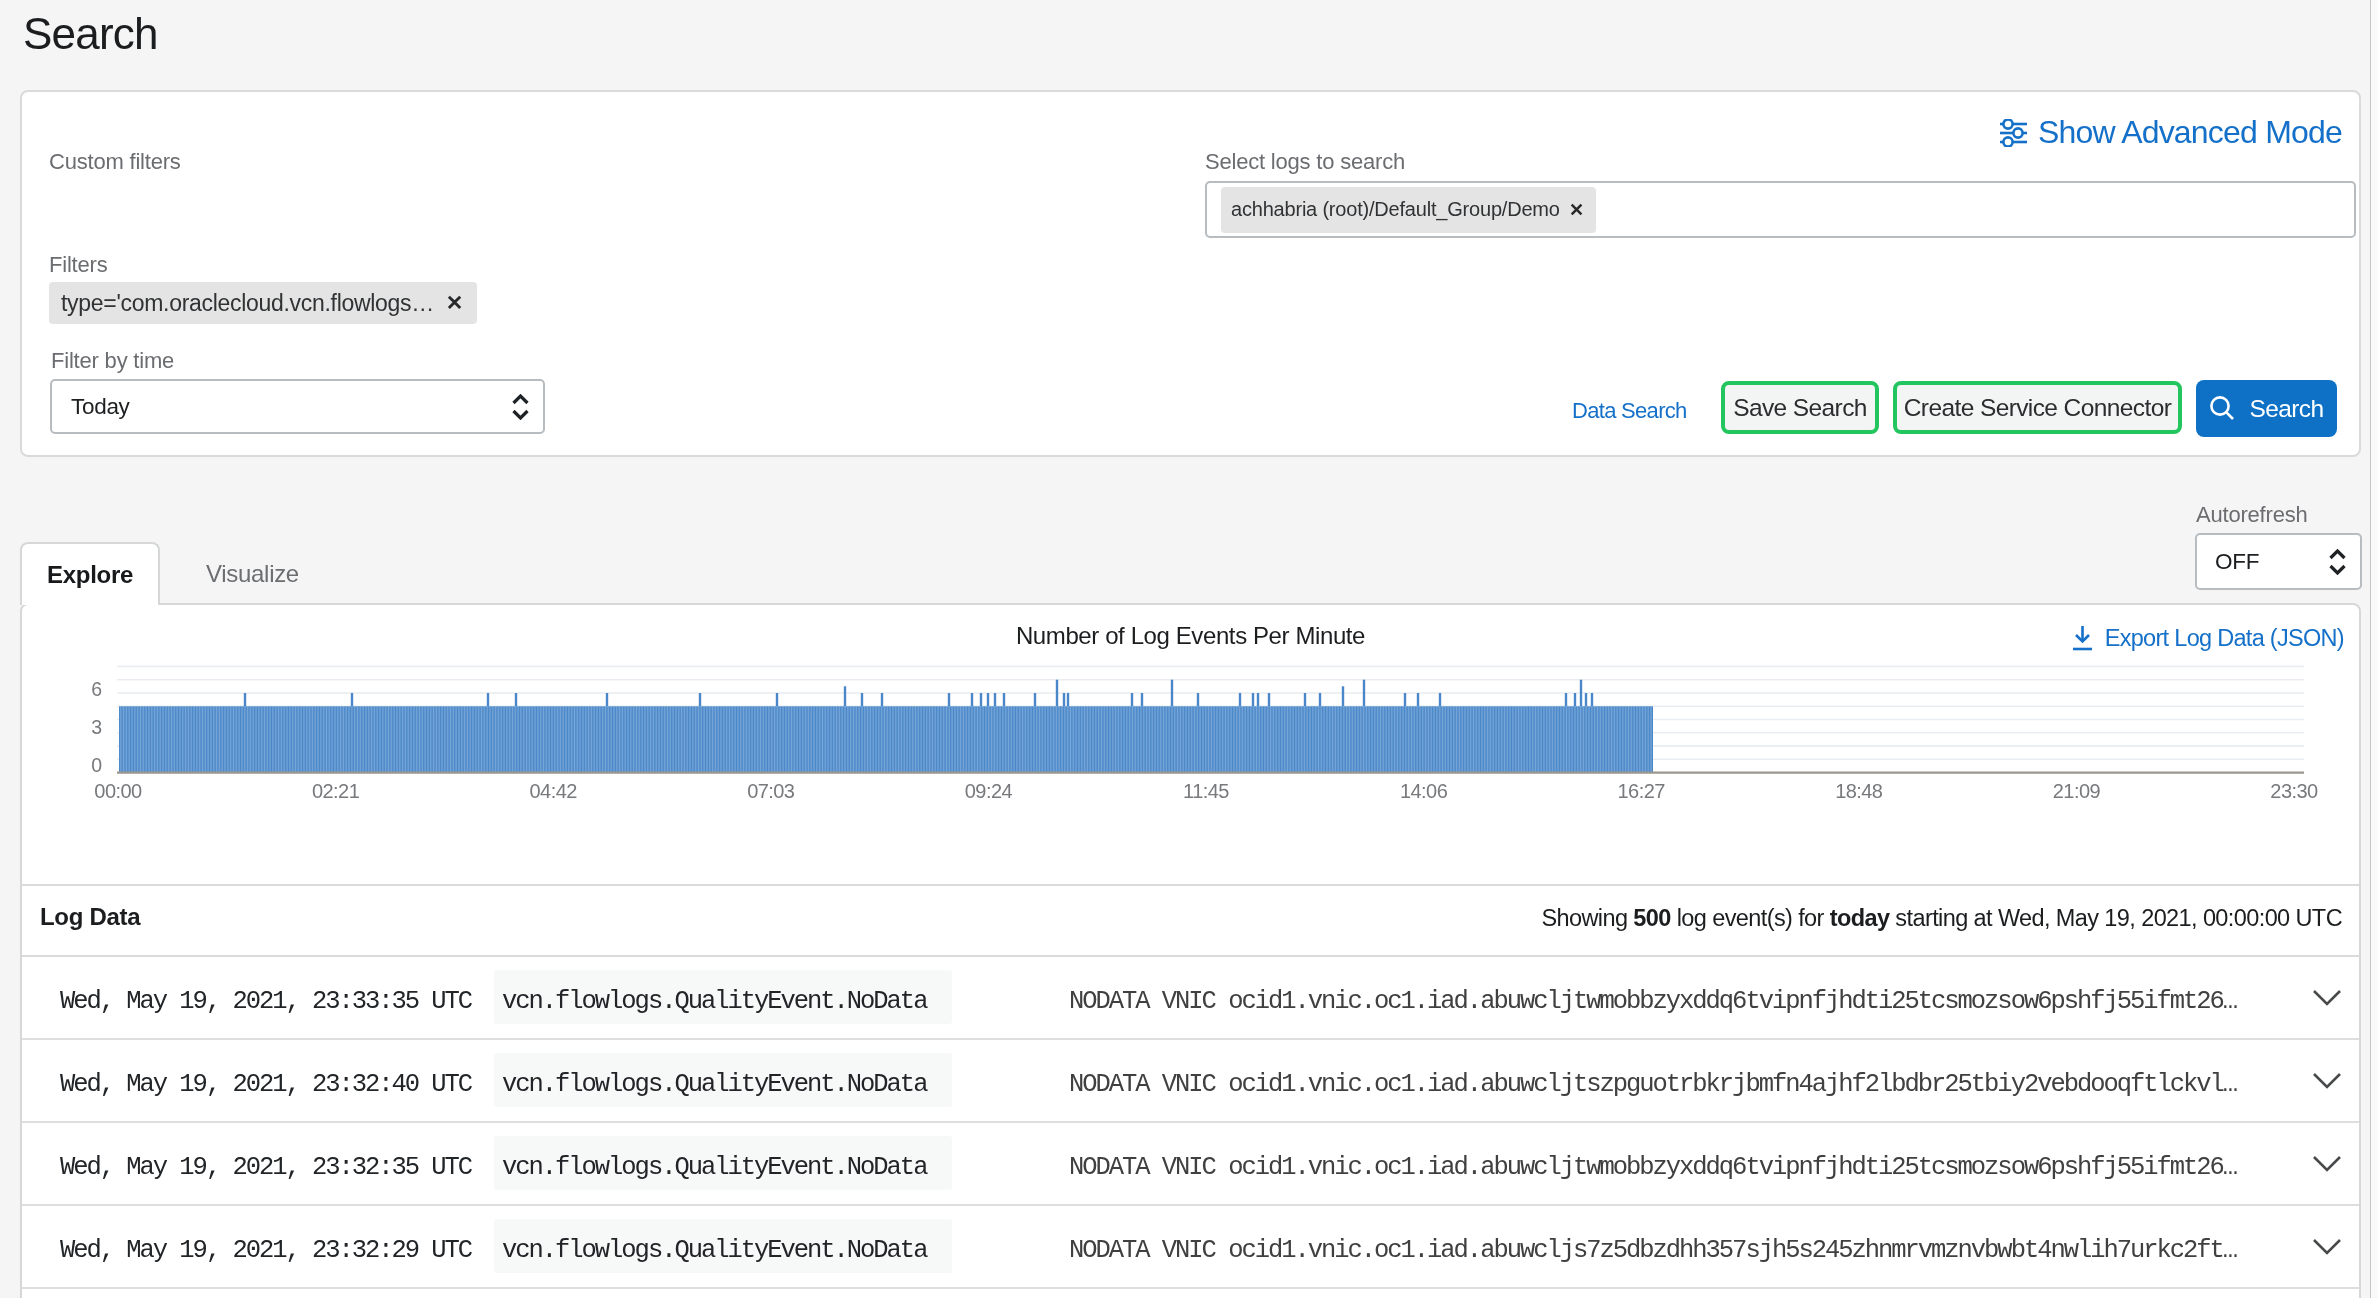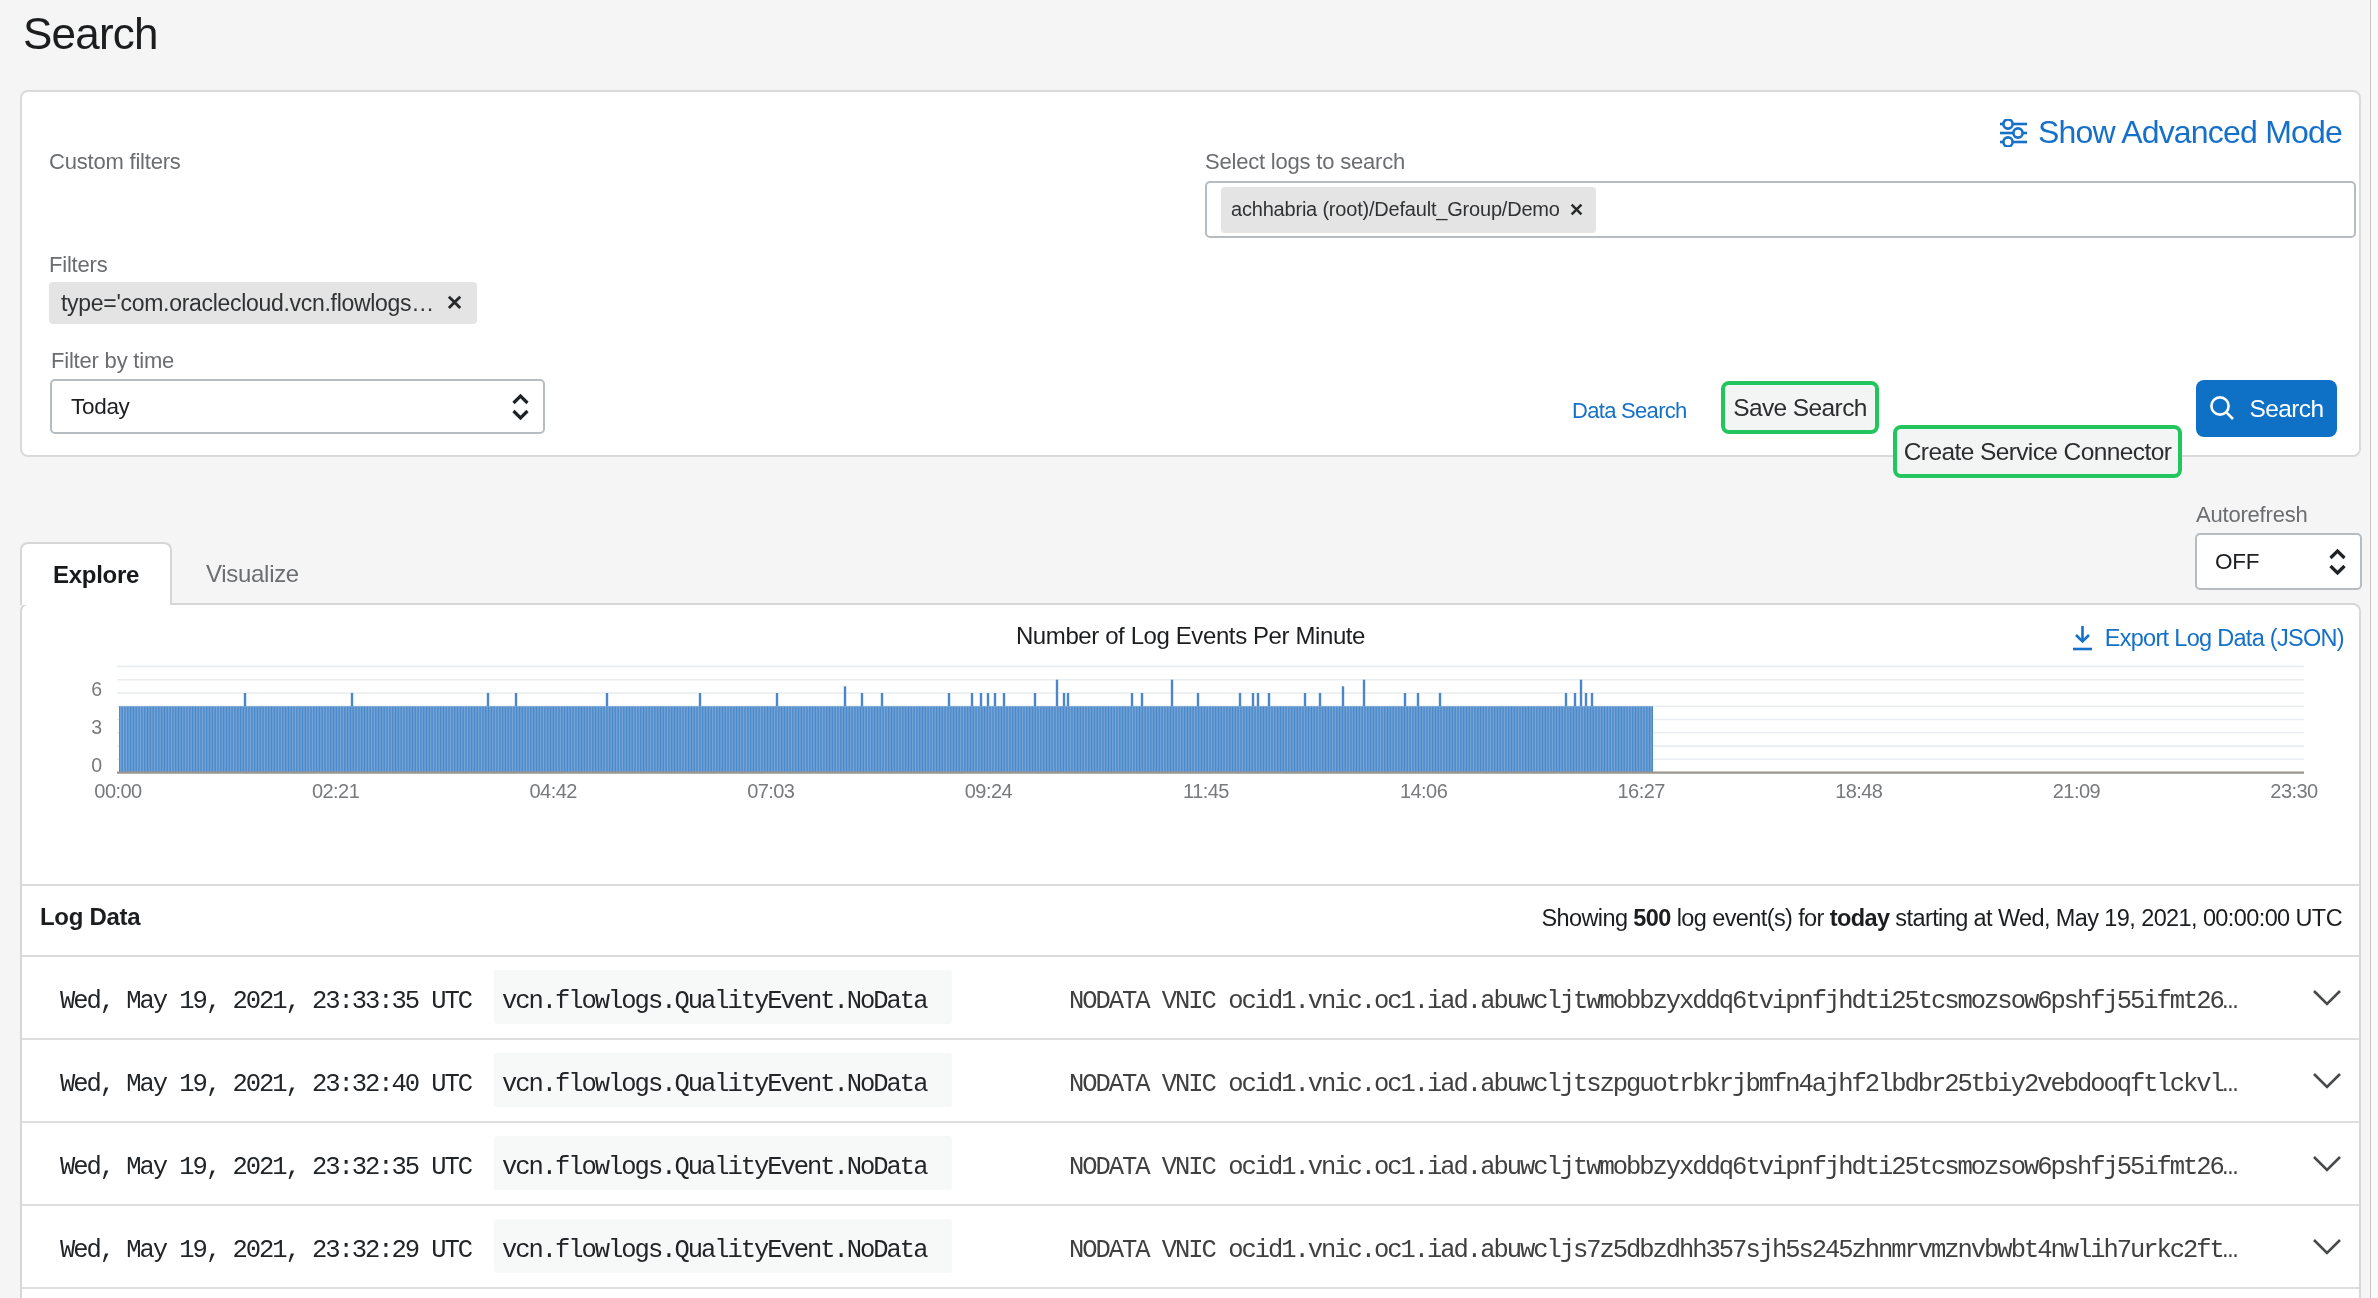--- a/index.html
+++ b/index.html
@@ -25,21 +25,21 @@
 
 .linkbtn { position:absolute; font-size:23px; letter-spacing:-0.5px; color:#1470c8; }
 .graybtn { position:absolute; background:#f3f4f4; border:4px solid #22c55e; border-radius:8px; font-size:24.5px; letter-spacing:-0.6px; color:#2b2d2f; display:flex; align-items:center; justify-content:center; font-family:"Liberation Sans", sans-serif; }
 .bluebtn { position:absolute; background:#0e71c6; border:none; border-radius:8px; font-size:24.5px; letter-spacing:-0.6px; color:#fff; display:flex; align-items:center; justify-content:center; font-family:"Liberation Sans", sans-serif; }
 .bluebtn svg { margin-right:13px; }
 
 
 .ar-lbl { position:absolute; left:2196px; top:502px; font-size:22px; color:#6b6d70; letter-spacing:-0.2px; }
 
 
-.tab-active { position:absolute; left:20px; top:542px; width:152px; height:63px; background:#fff; border:2px solid #d5d7d9; border-bottom:none; border-radius:8px 8px 0 0; z-index:3; display:flex; align-items:center; justify-content:center; font-size:24px; font-weight:700; letter-spacing:-0.3px; color:#17191b; }
+.tab-active { position:absolute; left:20px; top:542px; width:140px; height:63px; background:#fff; border:2px solid #d5d7d9; border-bottom:none; border-radius:8px 8px 0 0; z-index:3; display:flex; align-items:center; justify-content:center; font-size:24px; font-weight:700; letter-spacing:-0.3px; color:#17191b; }
 .tab-inactive { position:absolute; left:206px; top:560px; font-size:24px; letter-spacing:-0.3px; color:#6c6e71; }
 
 
 .mainpanel { position:absolute; left:20px; top:603px; width:2341px; height:710px; background:#fff; border:2px solid #d5d7d9; border-radius:8px; z-index:1; }
 .charttitle { position:absolute; left:20px; top:622px; width:2341px; text-align:center; font-size:24px; letter-spacing:-0.4px; color:#1b1d1f; z-index:2; }
 .export { position:absolute; right:34px; top:625px; display:flex; align-items:center; font-size:23.5px; letter-spacing:-0.7px; color:#1470c8; z-index:2; }
 .export svg { margin-right:11px; }
 
 .hsep { position:absolute; background:#d9dbdc; height:2px; z-index:2; }
 
@@ -85,21 +85,21 @@
   <div class="selectbox" style="left:28px; top:287px; width:495px; height:55px;">
     <span class="stext">Today</span>
     <svg class="ud" width="19" height="27" viewBox="0 0 19 27" fill="none" stroke="#202326" stroke-width="3.2">
       <polyline points="2.5,9.5 9.5,2.5 16.5,9.5"></polyline>
       <polyline points="2.5,17.5 9.5,24.5 16.5,17.5"></polyline>
     </svg>
   </div>
 
   <a class="linkbtn" style="left:1550px; top:306px; font-size:22px; letter-spacing:-0.7px;">Data Search</a>
   <button class="graybtn" style="left:1699px; top:289px; width:158px; height:53px;">Save Search</button>
-  <button class="graybtn" style="left:1871px; top:289px; width:289px; height:53px;margin-top:44px;">Create Service Connector</button>
+  <button class="graybtn" style="left:1871px; top:289px; width:289px; height:53px;">Create Service Connector</button>
   <button class="bluebtn" style="left:2174px; top:288px; width:141px; height:57px;">
     <svg width="27" height="27" viewBox="0 0 27 27" fill="none" stroke="#fff" stroke-width="2.6">
       <circle cx="11" cy="11" r="8.6"></circle>
       <line x1="17.4" y1="17.4" x2="24" y2="24"></line>
     </svg>
     Search</button>
 </div>
 
 <div class="ar-lbl">Autorefresh</div>
 <div class="selectbox" style="left:2195px; top:533px; width:167px; height:57px;">

